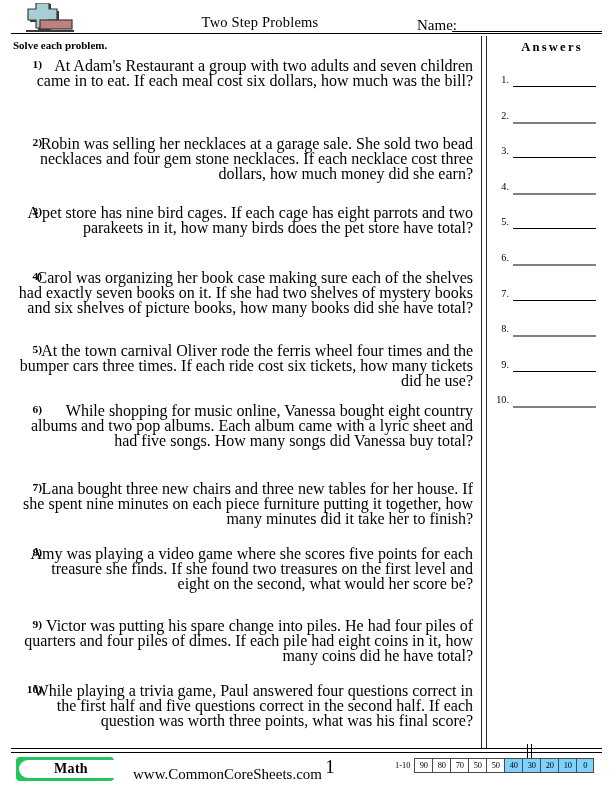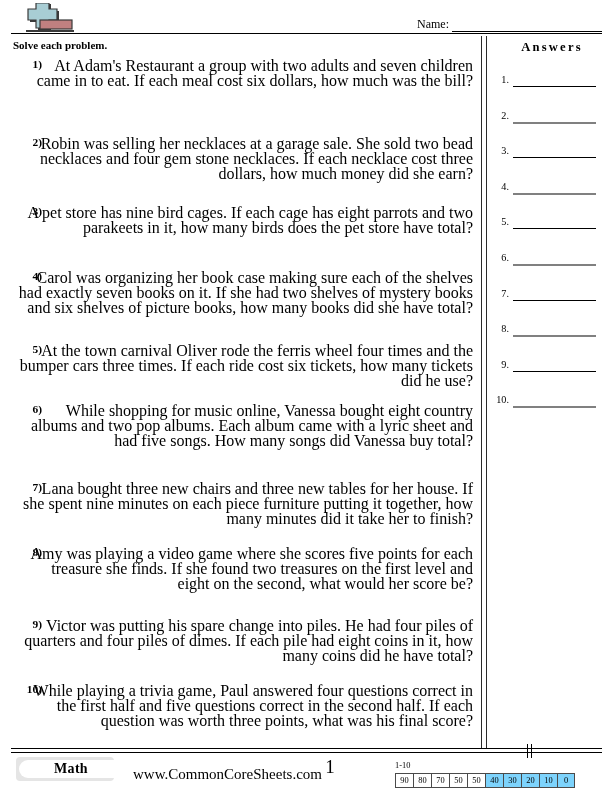--- a/index.html
+++ b/index.html
@@ -34,21 +34,21 @@
     position: absolute;
     left: 150px; top: 14px;
     width: 220px;
     text-align: center;
     font-size: 14.5px;
     letter-spacing: 0.2px;
   }
   #name-label {
     position: absolute;
     left: 417px; top: 17px;
-    font-size: 12px;
+    font-size: 15px;
   }
   #name-rule {
     position: absolute;
     left: 452px; top: 31px;
     width: 150px;
     border-bottom: 1px solid #000;
   }
 
   #header-rule {
     position: absolute;
@@ -147,21 +147,21 @@
     position: absolute;
     left: 11px; top: 752px;
     width: 591px;
     border-top: 1.4px solid #000;
   }
 
   #subject-badge {
     position: absolute;
     left: 16px; top: 757px;
     width: 98px; height: 24px;
-    background: #e5e5e5;
+    background: #22c55e;
     border-radius: 4px;
   }
   #subject-badge-inner {
     position: absolute;
     left: 3px; top: 3px;
     width: 104px; height: 18px;
     background: #ffffff;
     border-radius: 9px / 9px;
     text-align: center;
     line-height: 18px;
@@ -184,21 +184,20 @@
     font-size: 19px;
   }
 
   
   #score-scale {
     position: absolute;
     left: 395px; top: 758px;
     height: 30px;
     display: flex;
     align-items: stretch;
-    flex-direction: column;
   }
   #scale-label {
     font-size: 8.4px;
     line-height: 15px;
     padding-right: 4px;
     white-space: nowrap;
   }
   #scale-cells { display: flex; }
   .scale-cell {
     width: 18px;
@@ -232,20 +231,21 @@
 
       <path d="M14 8 L22 8 L22 1 L35 1 L35 8 L43 8 L43 19 L35 19 L35 27 L22 27 L22 19 L14 19 Z" fill="#3a3a3a"></path>
       <path d="M12 6 L20 6 L20 0 L33 0 L33 6 L41 6 L41 17 L33 17 L33 25 L20 25 L20 17 L12 17 Z" fill="#a8cdd4" stroke="#3a3a3a" stroke-width="1.2"></path>
 
       <rect x="24" y="17" width="32" height="9" fill="#c08080" stroke="#3a3a3a" stroke-width="1.2"></rect>
 
       <rect x="10" y="27" width="48" height="2" fill="#3a3a3a"></rect>
     </svg>
   </div>
 
+  <div id="worksheet-title">Two Step Problems</div>
 
   <div id="name-label">Name:</div>
   <div id="name-rule"></div>
 
   <div id="header-rule"></div>
 </div>
 
 <div id="instruction">Solve each problem.</div>
 
 <div id="divider"></div>

